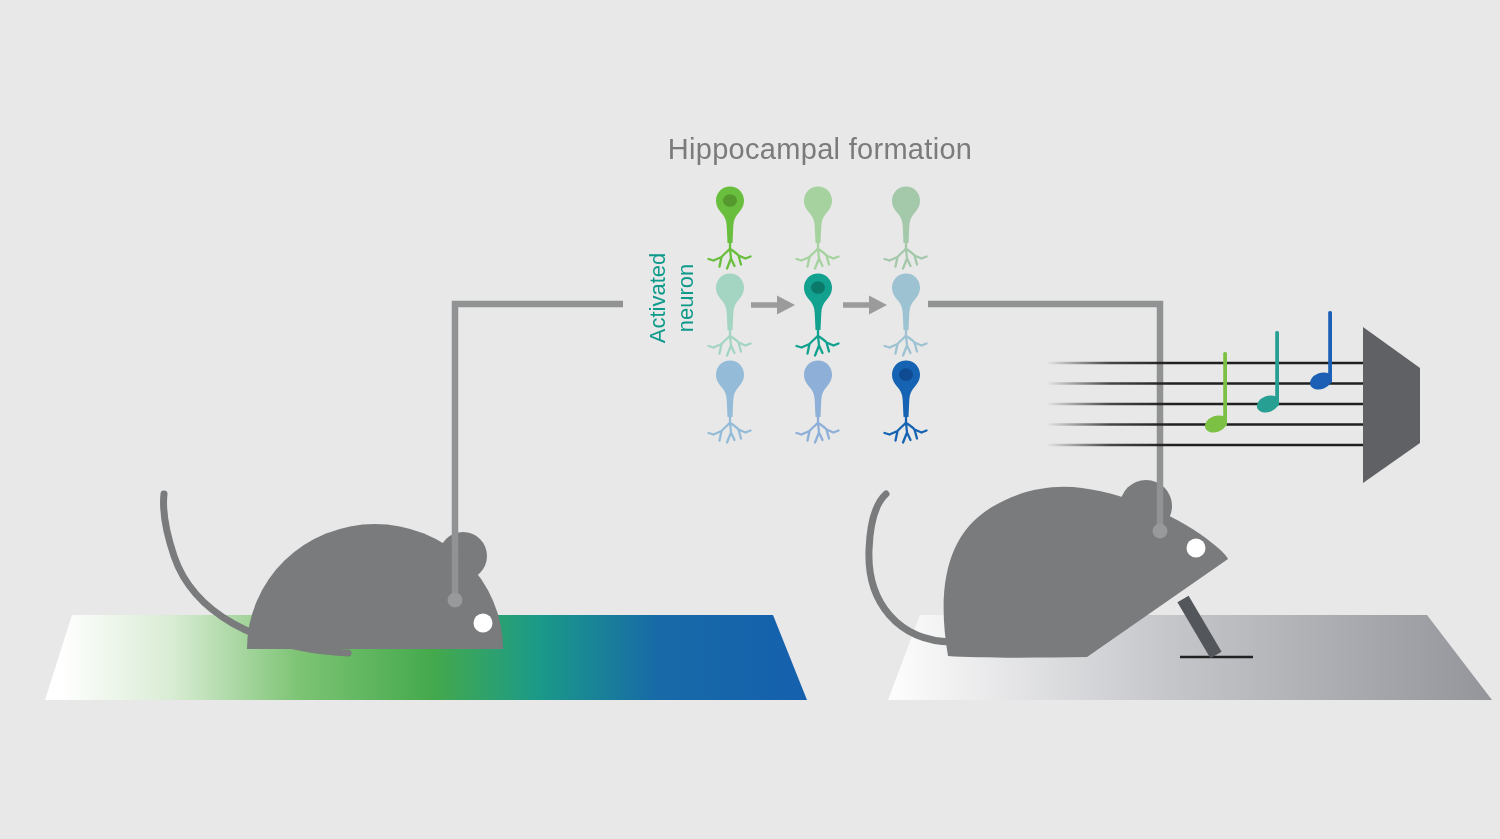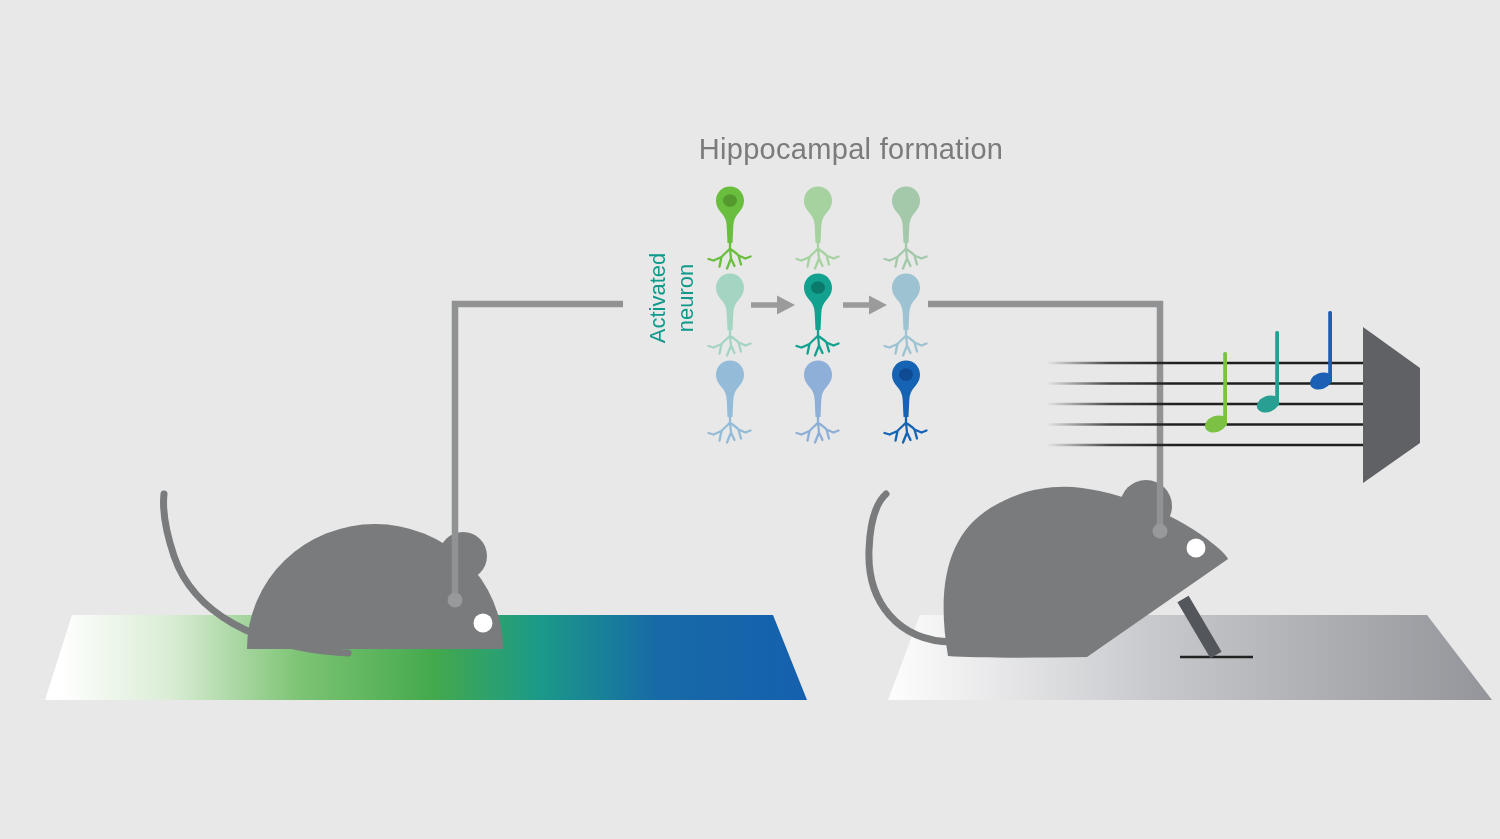--- a/index.html
+++ b/index.html
@@ -147,20 +147,20 @@
         </g>
         <g fill="#1c60b5">
           <rect x="1328.2" y="311" width="3.8" height="72" rx="1.5"></rect>
           <ellipse cx="1321" cy="381" rx="11.5" ry="8" transform="rotate(-21 1321 381)"></ellipse>
         </g>
       </g>
 
   <polygon points="1363,327 1420,368 1420,443 1363,483" fill="#5f6165"></polygon>
 </svg>
 
-<div class="fig-title" style="color: rgb(123, 123, 123); margin-left: 31px;">Hippocampal formation</div>
+<div class="fig-title" style="color: rgb(123, 123, 123);">Hippocampal formation</div>
 
 <div class="activated-label" style="color: rgb(13, 154, 139);">
   <span>Activated</span>
   <span>neuron</span>
 </div>
 
 </div>
 
 </body></html>

